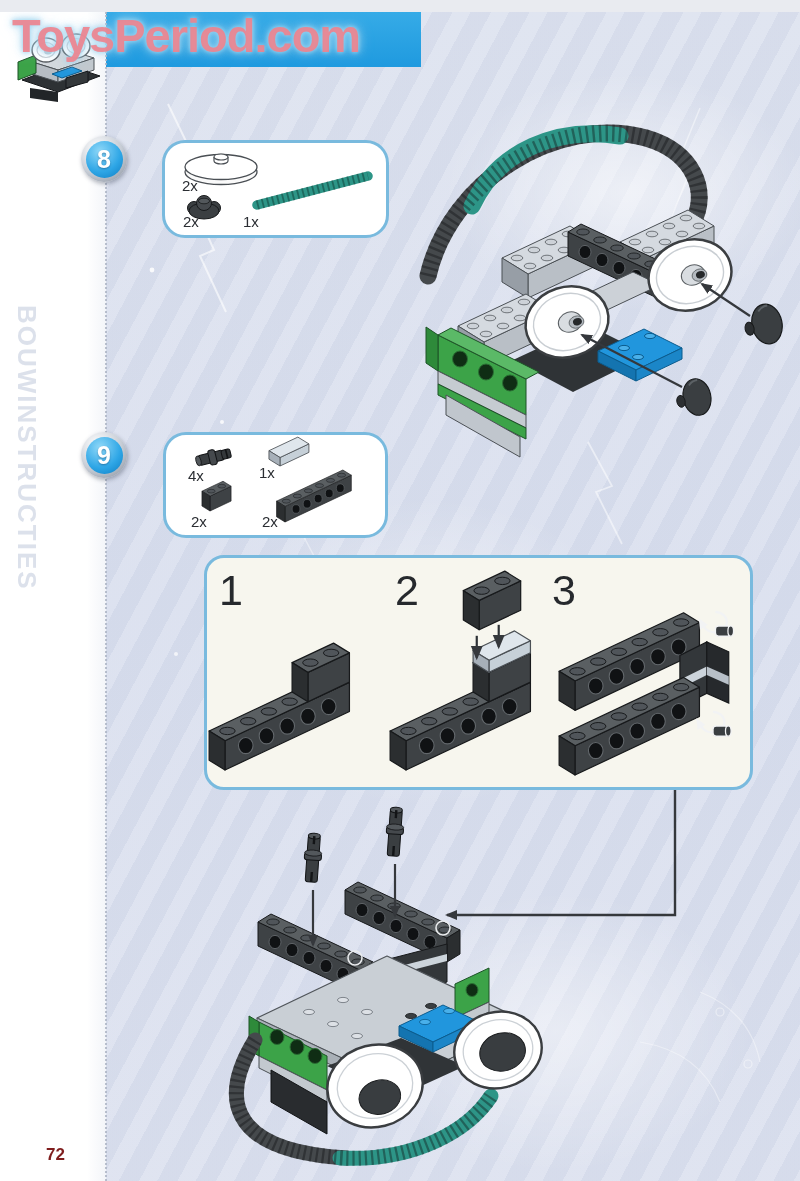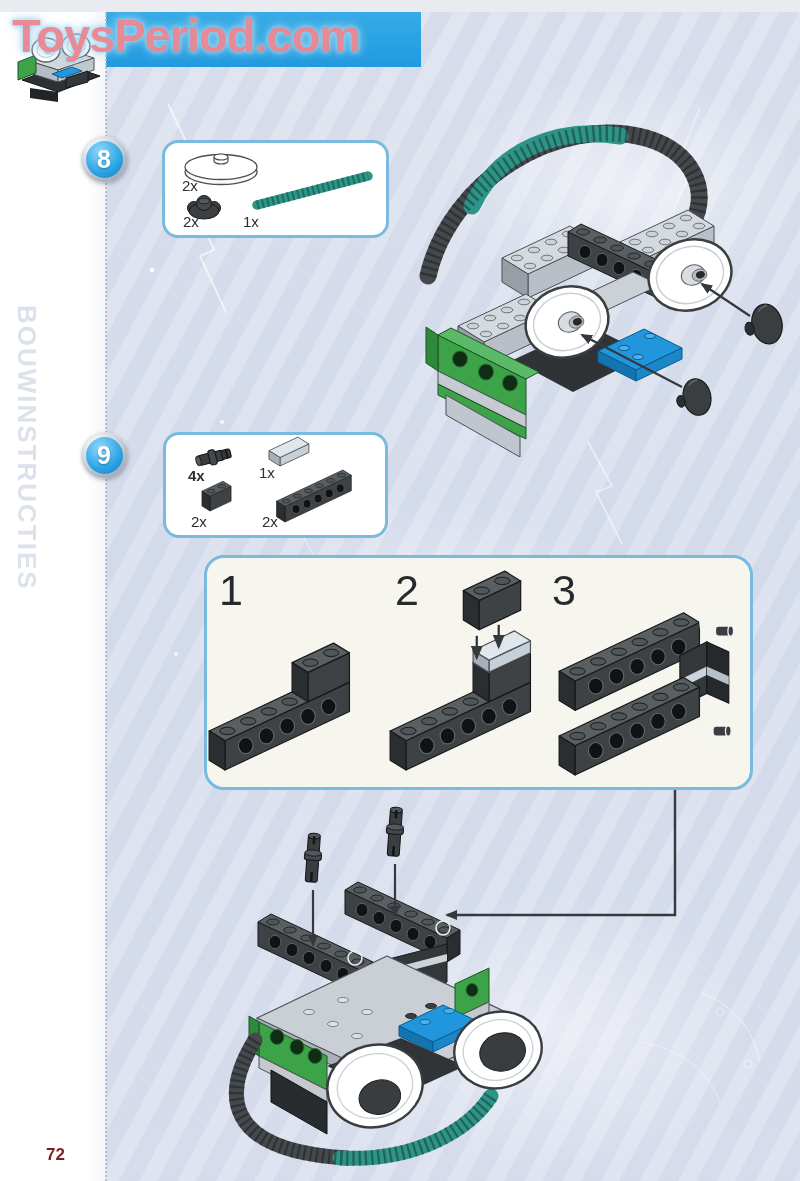--- a/index.html
+++ b/index.html
@@ -32,21 +32,21 @@
     background:radial-gradient(circle at 35% 28%, #ffffff, #c6ccd5 55%, #838b98);
     box-shadow:1px 2px 4px rgba(40,50,70,.35);
     display:flex;align-items:center;justify-content:center;}
   .badge-inner{width:37px;height:37px;border-radius:50%;
     background:radial-gradient(circle at 38% 28%, #8fd8f8, #2ea6e6 58%, #0d7cc2);
     color:#fff;font-size:25px;font-weight:bold;display:flex;align-items:center;justify-content:center;
     text-shadow:0 1px 2px rgba(0,40,80,.4);}
   #badge8{left:81px;top:124px;}
   #badge9{left:81px;top:420px;}
   
-  .parts-box{position:absolute;background:#fff;border:3px solid #79bade;border-radius:16px;z-index:3;}
+  .parts-box{position:absolute;background:#fff;border:3px solid #79bade;border-radius:23px;z-index:3;}
   #box8{left:162px;top:128px;width:221px;height:92px;}
   #box9{left:163px;top:420px;width:219px;height:100px;}
   #box123{left:204px;top:543px;width:543px;height:229px;background:#f7f6ee;border-radius:20px;}
   .parts-box svg{position:absolute;left:0;top:0;pointer-events:none;}
   .qty{position:absolute;font-size:15px;color:#2b2e33;z-index:4;}
   .substep-num{position:absolute;font-size:43px;font-weight:400;color:#26292d;z-index:4;}
   
   #art{position:absolute;left:0;top:0;z-index:2;pointer-events:none;}
 </style>
 </head>
@@ -321,21 +321,21 @@
         <rect x="-16" y="-5" width="26" height="10" rx="3" fill="#3a3e41" stroke="#121416"></rect>
         <rect x="-5" y="-7.5" width="7" height="15" rx="2.5" fill="#45494d" stroke="#121416"></rect>
         <rect x="8" y="-4.5" width="9" height="9" rx="2" fill="#34383b" stroke="#121416"></rect>
         <ellipse cx="-16" cy="0" rx="2.5" ry="5" fill="#53585c" stroke="#121416" stroke-width=".8"></ellipse>
         <line x1="13" y1="-4.5" x2="13" y2="4.5" stroke="#121416" stroke-width="1.6"></line>
       </g>
       <use href="#pl2" transform="translate(114,31) scale(0.85)"></use>
       <use href="#tb2" transform="translate(44,76) scale(0.62)"></use>
       <use href="#tb6" transform="translate(119,87) scale(0.65)"></use>
     </svg>
-    <span class="qty" style="left:22px;top:32px;font-weight:bold;">4x</span>
+    <span class="qty" style="left:22px;top:32px;">4x</span>
     <span class="qty" style="left:93px;top:29px;">1x</span>
     <span class="qty" style="left:25px;top:78px;">2x</span>
     <span class="qty" style="left:96px;top:78px;">2x</span>
   </div>
 
   <div class="parts-box" id="box123">
     <svg width="543" height="229" viewBox="0 0 543 229">
       <g transform="translate(18,212) scale(1.22)">
         <use href="#tb6"></use>
         <use href="#tb2" transform="translate(68,-56)"></use>

